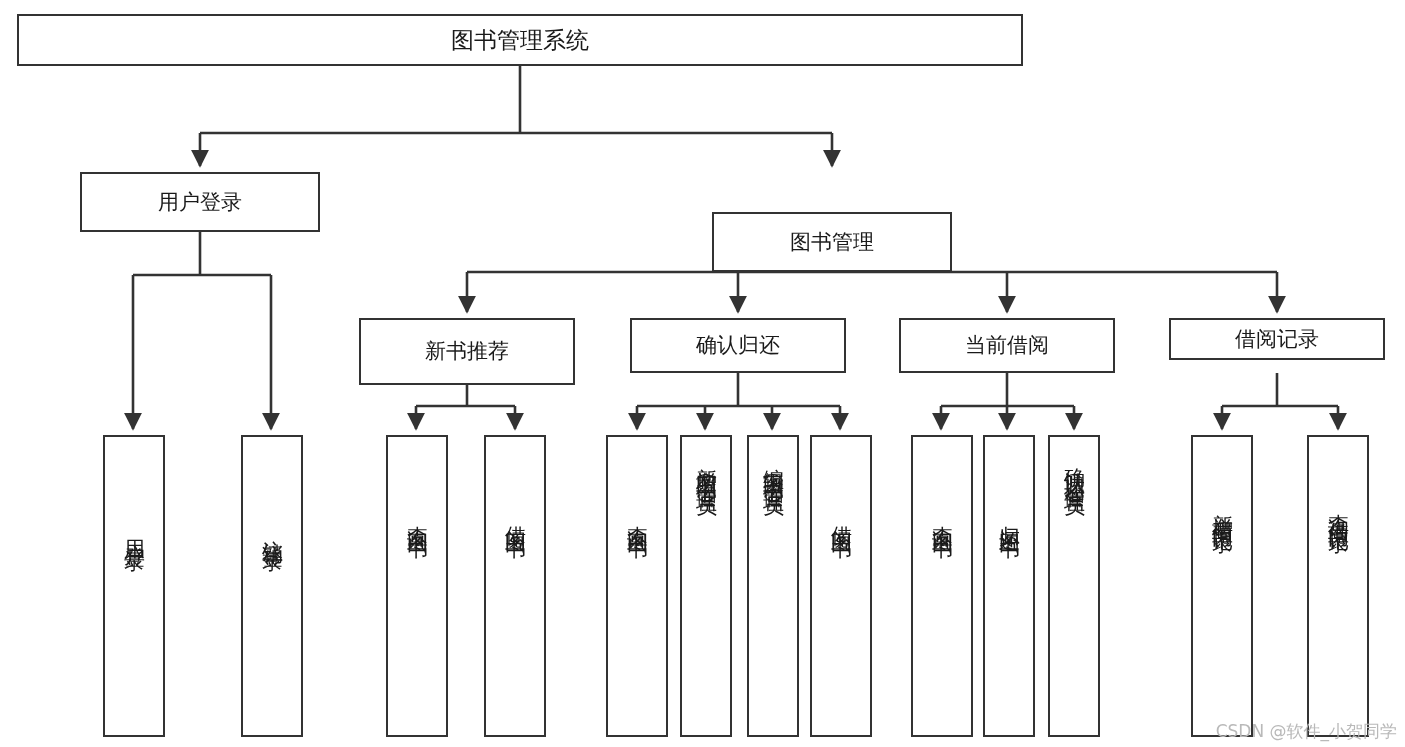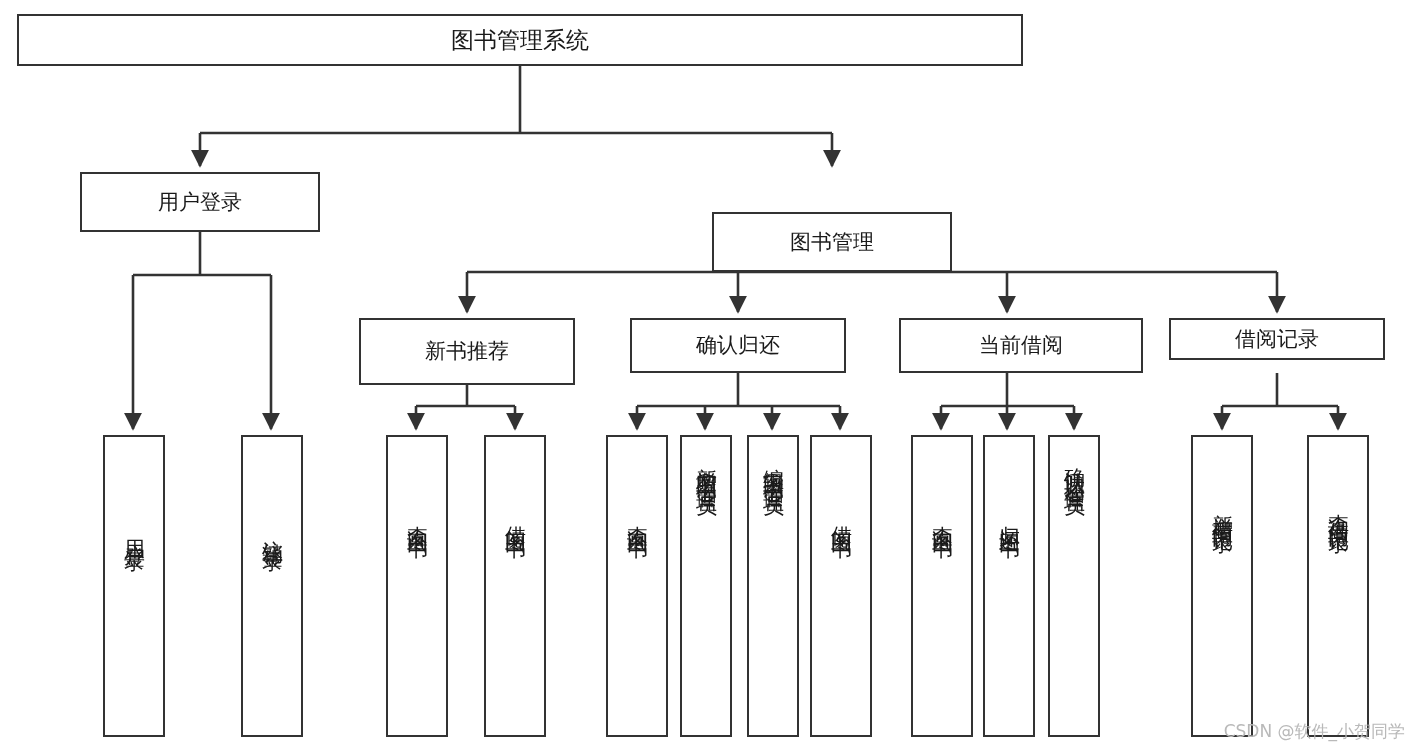--- a/index.html
+++ b/index.html
@@ -21,21 +21,21 @@
   .leaf .lbl{
      writing-mode:vertical-rl;
      text-orientation:upright;
      -webkit-writing-mode:vertical-rl;
      font-size:21px;letter-spacing:4px;line-height:1.0;white-space:normal;
   }
   .leaf.mid .lbl{padding-top:58px;}
   .leaf.midlow .lbl{padding-top:46px;}
   .leaf.low .lbl{padding-top:72px;}
 
-  .watermark{position:absolute;right:0;bottom:4px;font-size:17px;color:#b9b9b9;
+  .watermark{position:absolute;right:8px;bottom:4px;font-size:17px;color:#b9b9b9;
              z-index:5;white-space:nowrap;margin-top:48px;}
 </style>
 </head>
 <body>
 
 <div id="stage">
 
   <svg class="wires" viewBox="0 0 1405 747" xmlns="http://www.w3.org/2000/svg">
     <defs>
       <marker id="ah" viewBox="0 0 10 10" refX="9" refY="5" markerWidth="7" markerHeight="7" orient="auto-start-reverse">
@@ -96,21 +96,21 @@
   <div class="node lvl2" style="left:712px;top:172px;width:240px;height:60px;margin-top:40px;">
     <span class="lbl">图书管理</span>
   </div>
 
   <div class="node lvl3" style="left:359px;top:318px;width:216px;height:67px;">
     <span class="lbl">新书推荐</span>
   </div>
   <div class="node lvl3" style="left:630px;top:318px;width:216px;height:55px;">
     <span class="lbl">确认归还</span>
   </div>
-  <div class="node lvl3" style="left:899px;top:318px;width:244px;height:55px;">
+  <div class="node lvl3" style="left:899px;top:318px;width:216px;height:55px;">
     <span class="lbl">当前借阅</span>
   </div>
   <div class="node lvl3" style="left:1169px;top:318px;width:216px;height:42px;">
     <span class="lbl">借阅记录</span>
   </div>
 
   <div class="node leaf low" style="left:103px;top:435px;width:62px;height:302px;">
     <span class="lbl">用户登录</span>
   </div>
   <div class="node leaf low" style="left:241px;top:435px;width:62px;height:302px;">

